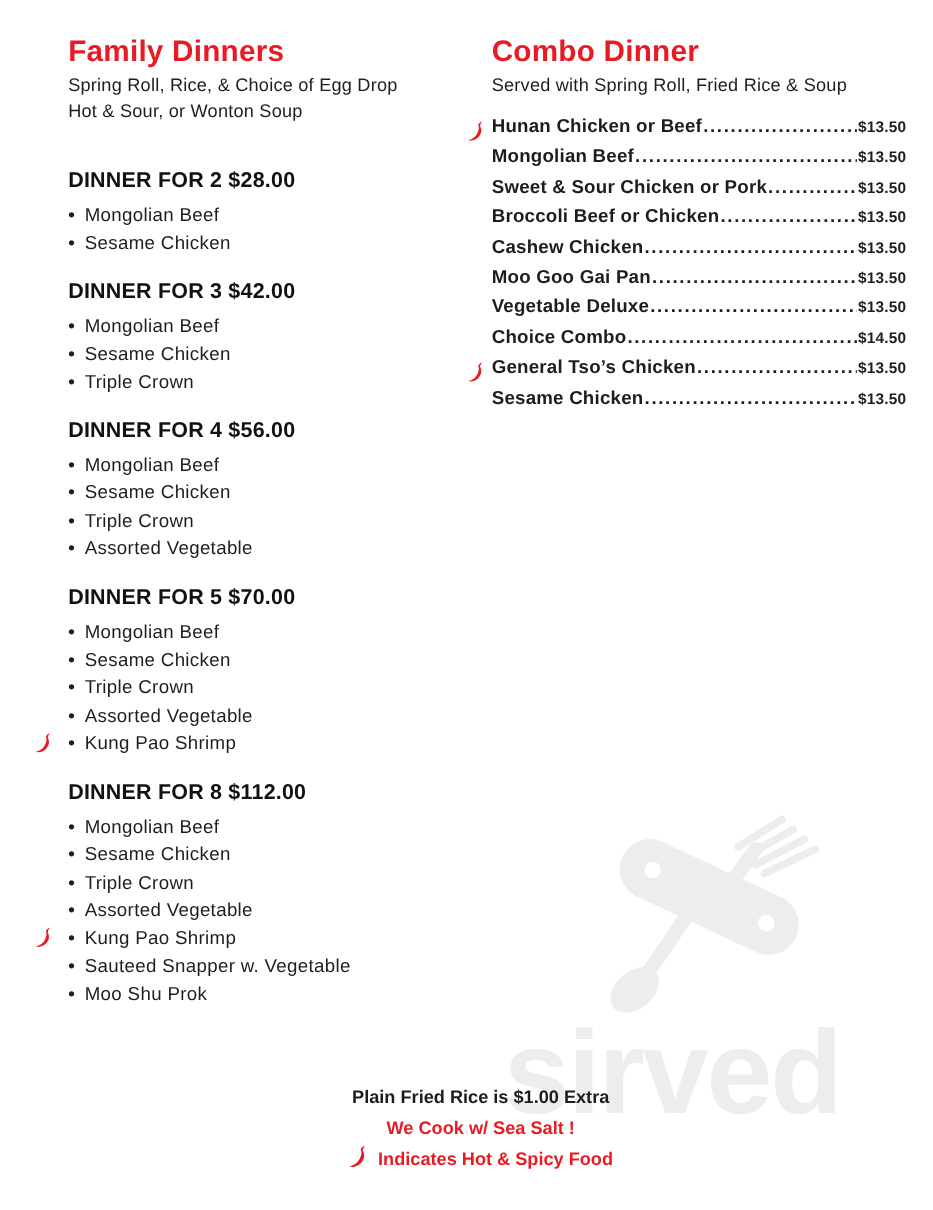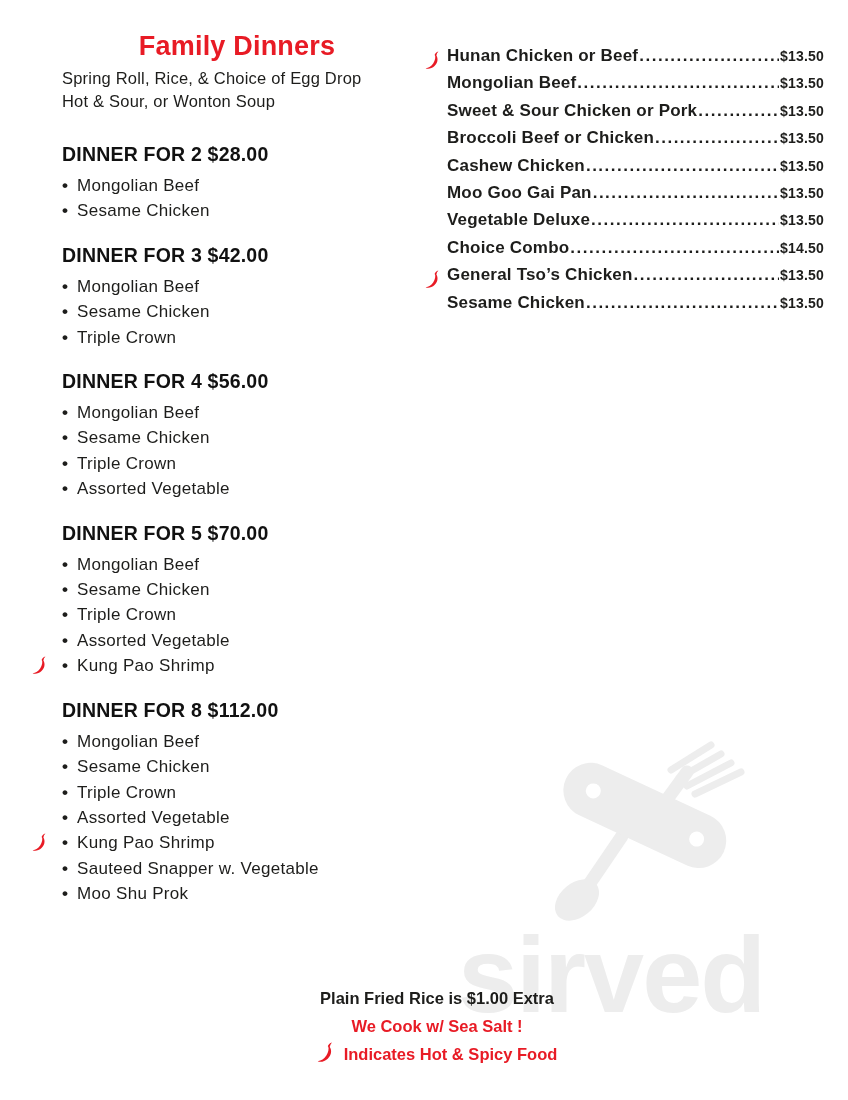--- a/index.html
+++ b/index.html
@@ -21,21 +21,20 @@
   .wm-text{
     position:absolute;left:458px;top:921px;z-index:0;
     font-size:108px;font-weight:bold;letter-spacing:-2px;
     color:var(--wm);line-height:1;
   }
 
   
   .section-title{
     margin:0;font-size:27px;line-height:30px;font-weight:bold;color:var(--red);
     letter-spacing:0.2px;
-    text-align:center;
   }
   .section-sub{
     margin:6px 0 0;font-size:16.5px;line-height:23px;color:var(--ink);
     letter-spacing:0.2px;
   }
 
   
   .col-left{position:absolute;left:62px;top:31px;width:350px;z-index:1;}
   .group{margin-top:19px;}
   .group-heading{
@@ -102,21 +101,21 @@
       <circle cx="172" cy="87" r="7.5" fill="#ffffff"></circle>
     </g>
   </svg>
   <div class="wm-text">sirved</div>
 
   <section class="col-left">
     <h1 class="section-title">Family Dinners</h1>
     <p class="section-sub"><span>Spring Roll, Rice, &amp; Choice of Egg Drop</span><br>
       <span>Hot &amp; Sour, or Wonton Soup</span></p>
 
-    <div class="group" style="margin-top:29px;">
+    <div class="group" style="margin-top:39px;">
       <h2 class="group-heading">DINNER FOR 2 $28.00</h2>
       <ul>
         <li><span>Mongolian Beef</span></li>
         <li><span>Sesame Chicken</span></li>
       </ul>
     </div>
 
     <div class="group">
       <h2 class="group-heading">DINNER FOR 3 $42.00</h2>
       <ul>
@@ -171,20 +170,24 @@
           </span>
           <span>Kung Pao Shrimp</span>
         </li>
         <li><span>Sauteed Snapper w. Vegetable</span></li>
         <li><span>Moo Shu Prok</span></li>
       </ul>
     </div>
   </section>
 
   <section class="col-right">
+    <div class="head">
+      <h1 class="section-title">Combo Dinner</h1>
+      <p class="section-sub">Served with Spring Roll, Fried Rice &amp; Soup</p>
+    </div>
 
     <div class="combo-list">
 
       <div class="combo-row">
         <span class="chili-cell">
           <svg class="chili-svg" width="16" height="19" viewBox="0 0 26 30">
             <path fill="#e81b25" d="M17 5 C 21.5 10, 22 18, 15.5 24 C 11 28.4, 4.5 29.6, 1 27.5 C 6 27, 10.5 24.5, 13.5 19.5 C 16.5 14.5, 17.6 9.5, 16 5.5 Z"></path>
             <path fill="#e81b25" d="M15.6 6.4 C 16.2 3.6, 18.4 1.2, 21.8 0.4 C 19.9 2.2, 18.9 4.4, 18.7 6.9 C 17.7 6.5, 16.6 6.3, 15.6 6.4 Z"></path>
           </svg>
         </span>

